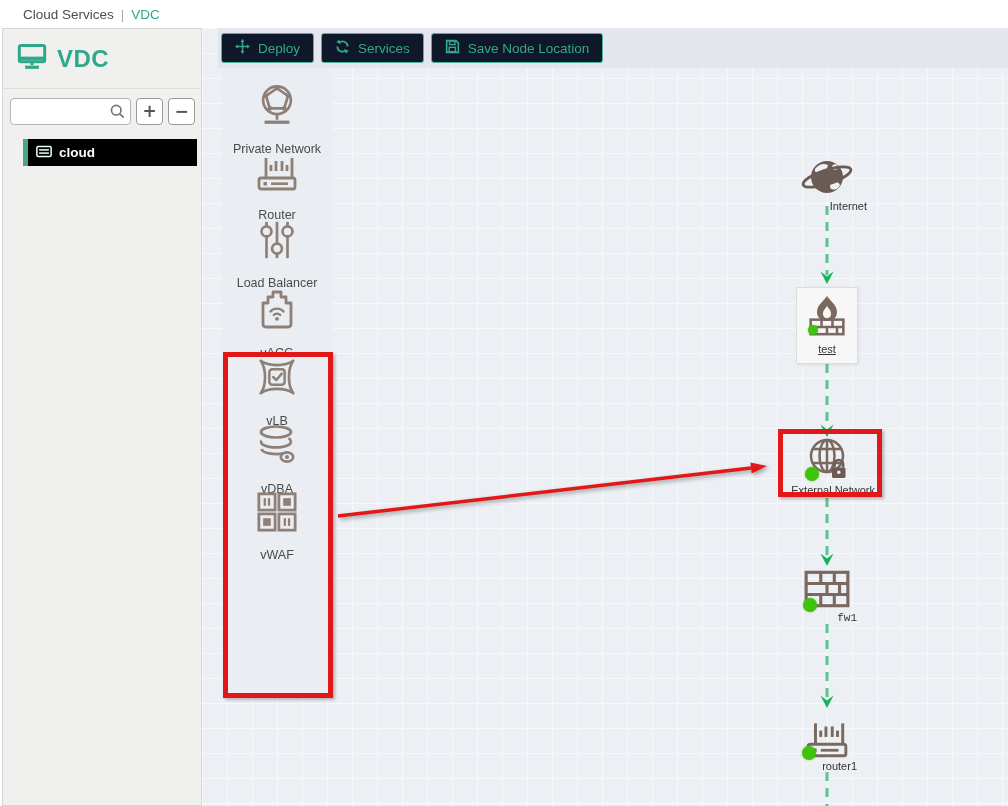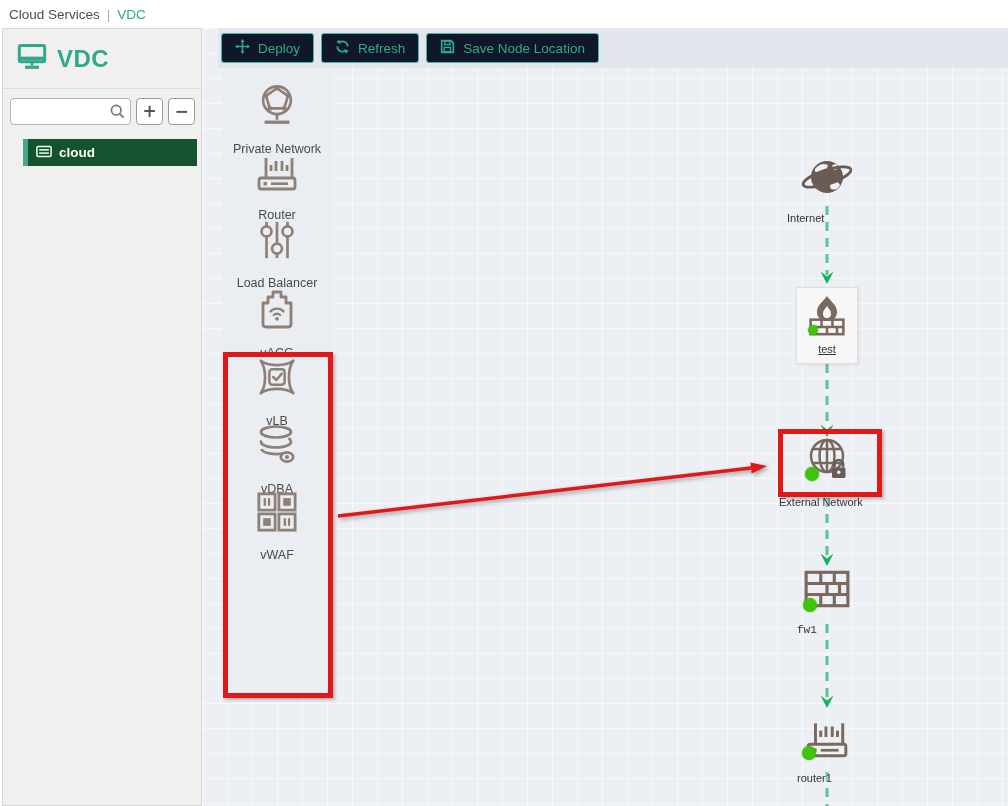--- a/index.html
+++ b/index.html
@@ -1,41 +1,41 @@
 <!DOCTYPE html>
 <html><head>
 <meta charset="utf-8">
 <style>
   * { box-sizing: border-box; margin: 0; padding: 0; }
   html,body { width:1008px; height:806px; overflow:hidden;
     font-family:"Liberation Sans", sans-serif; background:#fff; }
 
   
   .breadcrumb-bar { position:absolute; left:0; top:0; width:1008px; height:28px;
-    background:#fff; display:flex; align-items:center; padding-left:9px; font-size:13.5px; }
+    background:#fff; display:flex; align-items:center; padding-left:23px; font-size:13.5px; }
   .crumb-section { color:#4d4d4d; }
   .crumb-sep { color:#aaa; padding:0 7px; }
   .crumb-page { color:#2fa98b; }
 
   
   .sidebar { position:absolute; left:2px; top:28px; width:200px; height:778px;
     background:#f0f0ee; border:1px solid #d6d6d4; }
   .sidebar-header { height:60px; display:flex; align-items:center; gap:10px;
     padding-left:14px; border-bottom:1px solid #dddddb; color:#2fa98b; }
   .sidebar-title { font-size:24px; font-weight:600; letter-spacing:0.5px; color:#2fa98b; }
   .sidebar-tools { display:flex; align-items:center; gap:5px; padding:9px 6px 6px 7px; }
   .search-wrap { position:relative; flex:1; }
   .search-wrap input { width:100%; height:27px; border:1px solid #b4b4b2; border-radius:4px;
     background:#fff; padding:0 24px 0 7px; font-size:13px; outline:none; }
   .search-wrap .mag { position:absolute; right:5px; top:5px; }
   .sq-btn { width:27px; height:27px; background:#fff; border:1px solid #9a9a98; border-radius:4px;
     font-size:17px; font-weight:bold; color:#555; line-height:23px; text-align:center; cursor:pointer;
     font-family:"DejaVu Sans", sans-serif; }
   .tree { padding-top:8px; }
-  .tree-item { margin-left:20px; width:174px; height:27px; background:#14532d;
+  .tree-item { margin-left:20px; width:174px; height:27px; background:#000000;
     border-left:5px solid #4aa58c; display:flex; align-items:center; gap:7px;
     padding-left:8px; color:#fff; cursor:pointer; }
   .tree-item .label { font-size:13.5px; font-weight:bold; color:#fdfdfd; }
 
   
   .canvas { position:absolute; left:202px; top:28px; width:806px; height:778px;
     background-color:#eceff3;
     background-image:linear-gradient(#f7f8fa 1px, transparent 1px),
                      linear-gradient(90deg,#f7f8fa 1px, transparent 1px);
     background-size:25px 25px; }
@@ -48,22 +48,22 @@
 
   .palette { position:absolute; left:20px; top:40px; width:110px; height:630px;
     background:#eaedf1; padding-top:15px; }
   .pal-item { height:68px; display:flex; flex-direction:column; align-items:center; cursor:grab; }
   .pal-icon { height:46px; display:flex; align-items:center; justify-content:center; color:#8e8077; }
   .pal-label { font-size:12.5px; color:#4a4a4a; margin-top:15px; white-space:nowrap; }
 
   .connectors { position:absolute; left:0; top:0; width:806px; height:778px; pointer-events:none; }
 
   .node { position:absolute; color:#79695f; }
-  .node-label { position:absolute; font-size:11px; color:#333; text-align:left;
-    text-shadow:0 0 3px #eceff3, 0 0 3px #eceff3; white-space:nowrap;margin-top:12px; }
+  .node-label { position:absolute; font-size:11px; color:#333; text-align:right;
+    text-shadow:0 0 3px #eceff3, 0 0 3px #eceff3; white-space:nowrap; }
   .node-card { position:absolute; left:594px; top:259px; width:62px; height:77px;
     background:#f7f7f7; border:1px solid #ddddda; box-shadow:1px 1px 3px rgba(0,0,0,0.08);
     display:flex; flex-direction:column; align-items:center; color:#79695f; cursor:grab; }
   .card-label { font-size:11px; color:#333; margin-top:2px;text-decoration:underline; }
   .status-dot { position:absolute; border-radius:50%; background:#3fc30b;
     box-shadow:0 0 2px rgba(40,160,10,0.6); }
 
   .red-rect { position:absolute; border:5px solid #e21717; box-shadow:2px 2px 3px rgba(0,0,0,0.25);
     pointer-events:none; }
   .red-arrow { position:absolute; left:0; top:0; width:806px; height:778px; pointer-events:none; }
@@ -144,21 +144,21 @@
       <span>
         <svg width="15" height="15" viewBox="0 0 20 20">
             <g fill="none" stroke="#35a888" stroke-width="2.4">
           <path d="M16.9 10 A6.9 6.9 0 0 0 5.2 5.1"></path>
               <path d="M3.1 10 A6.9 6.9 0 0 0 14.8 14.9"></path>
             </g>
           <polygon fill="#35a888" points="1.8,4.2 7.8,6.6 5.5,0.5"></polygon>
           <polygon fill="#35a888" points="18.2,15.8 12.2,13.4 14.5,19.5"></polygon>
           </svg>
       </span>
-      <span>Refresh</span>
+      <span>Services</span>
     </button>
     <button class="tb-btn">
       <span>
         <svg width="15" height="15" viewBox="0 0 18 18">
             <path d="M2 2 h11 l3 3 v11 h-14 z" fill="none" stroke="#35a888" stroke-width="2"></path>
         <rect x="5.5" y="2.5" width="6.5" height="4.2" fill="none" stroke="#35a888" stroke-width="1.7"></rect>
         <rect x="5" y="10" width="7.5" height="5.2" fill="none" stroke="#35a888" stroke-width="1.7"></rect>
           </svg>
       </span>
       <span>Save Node Location</span>

